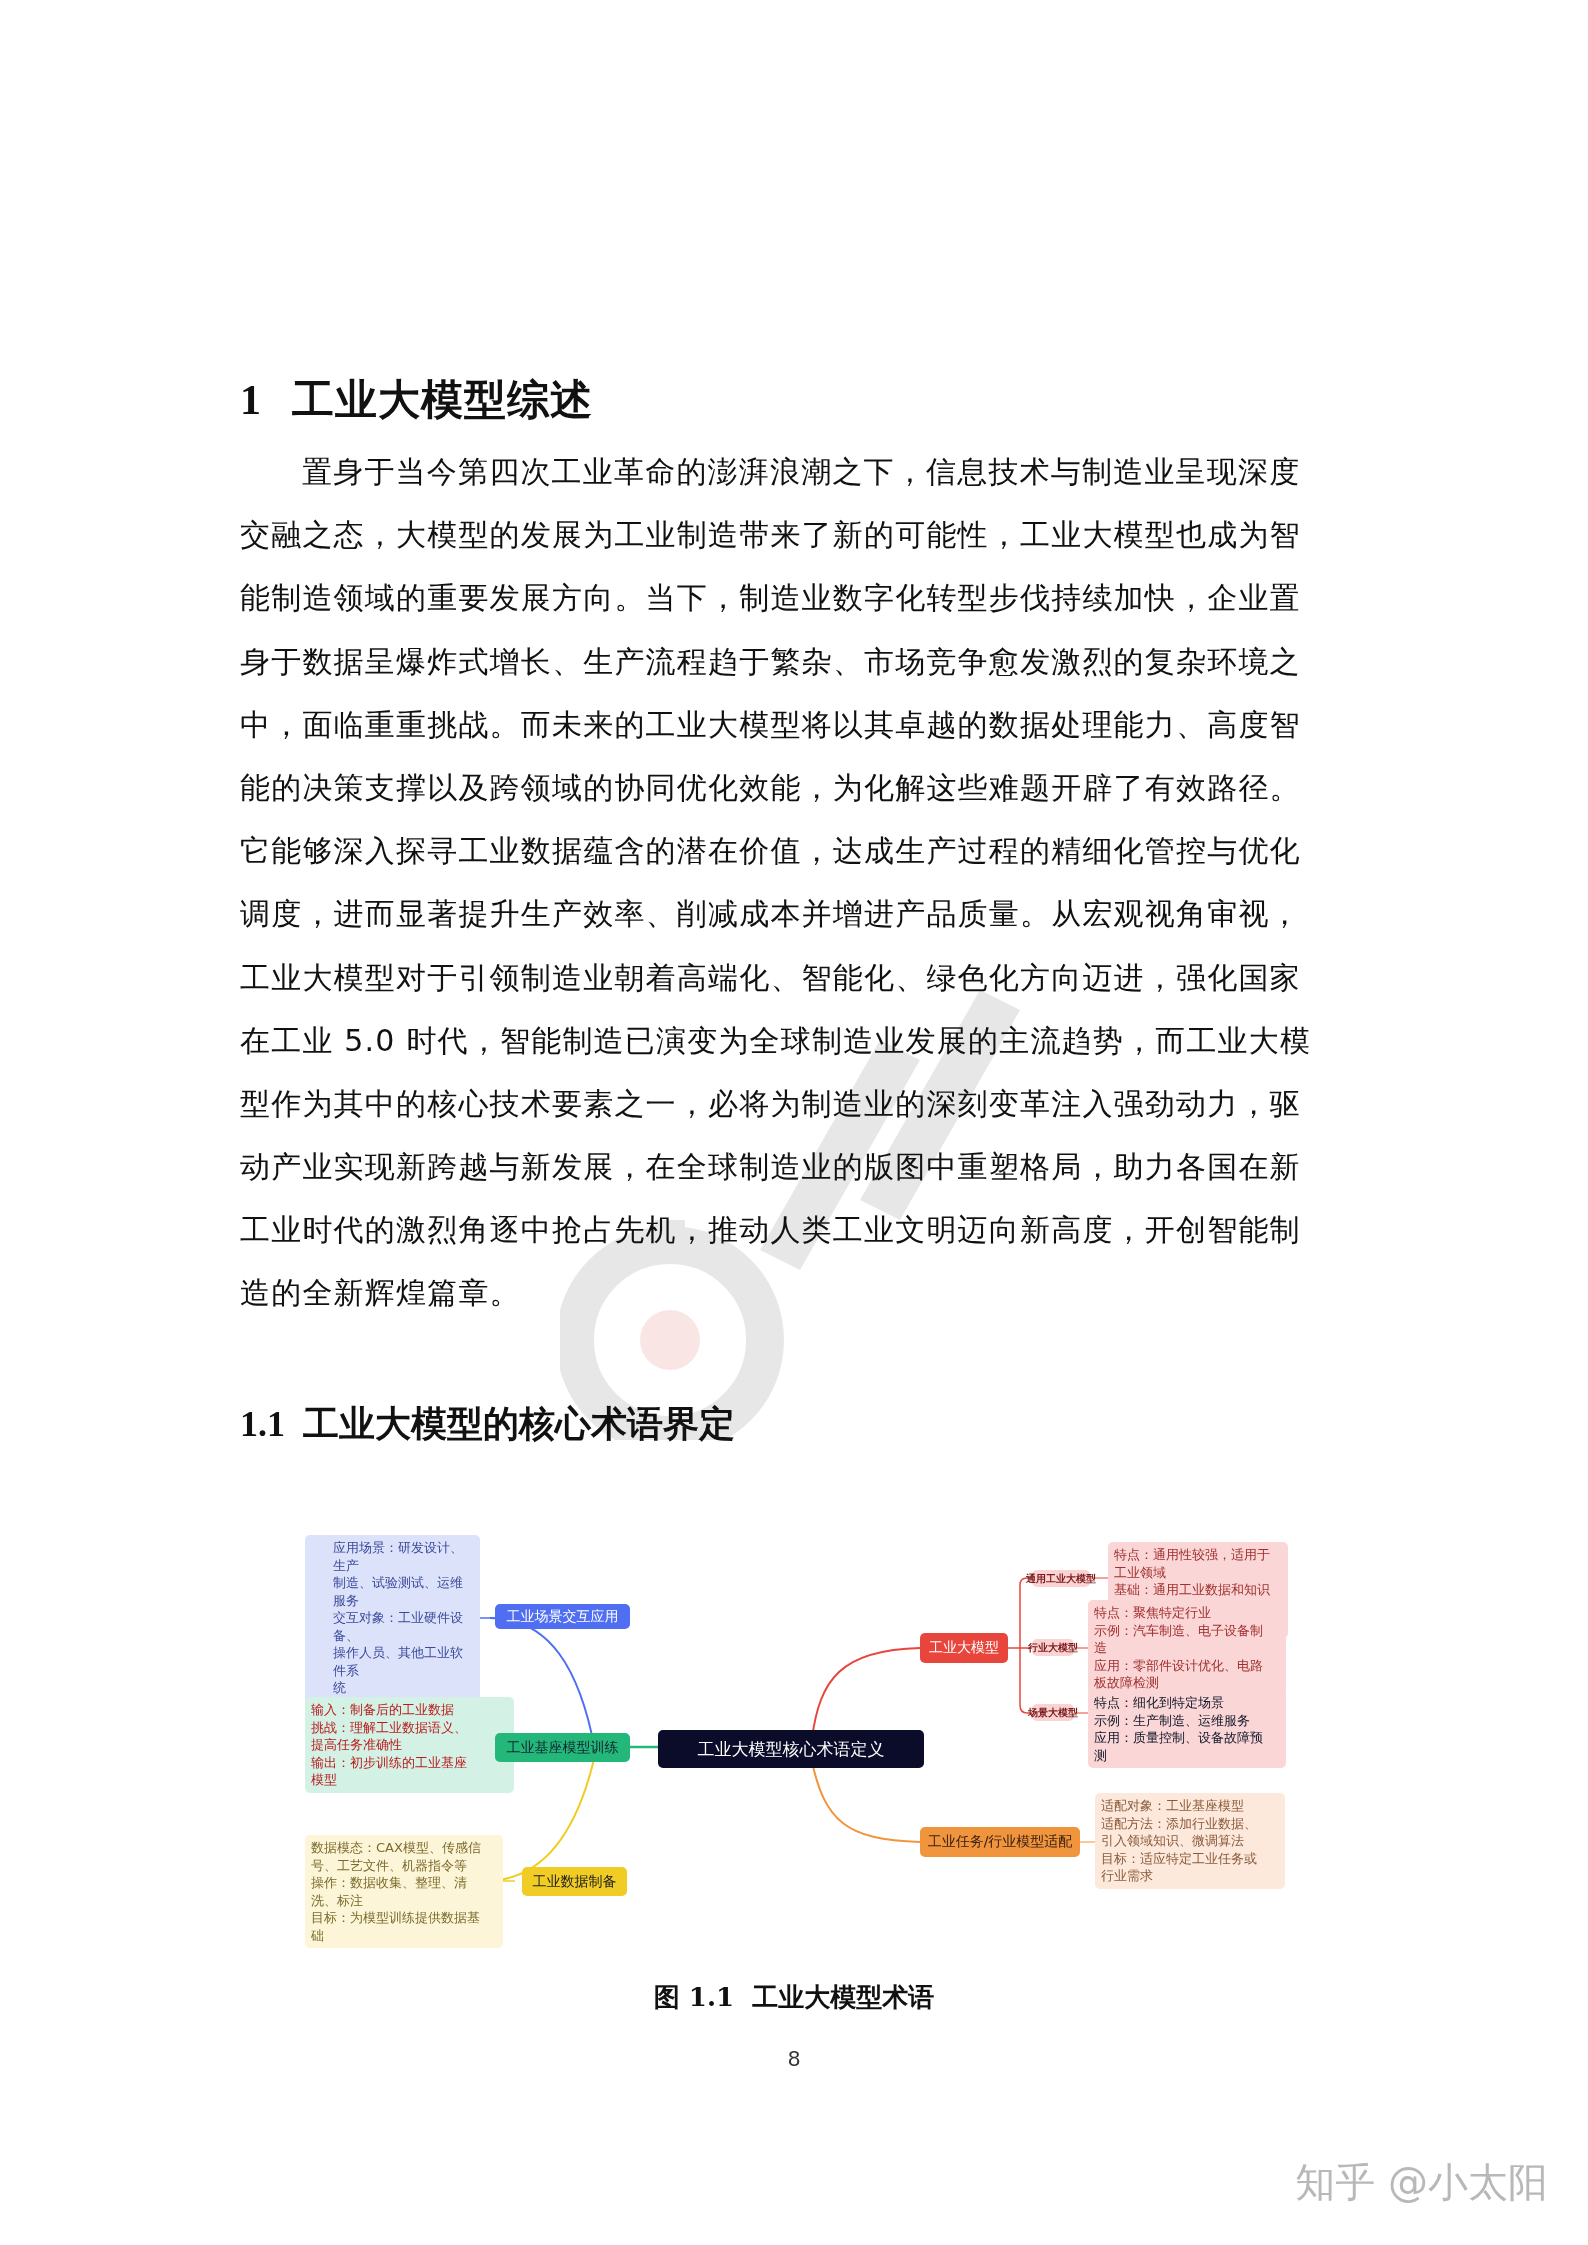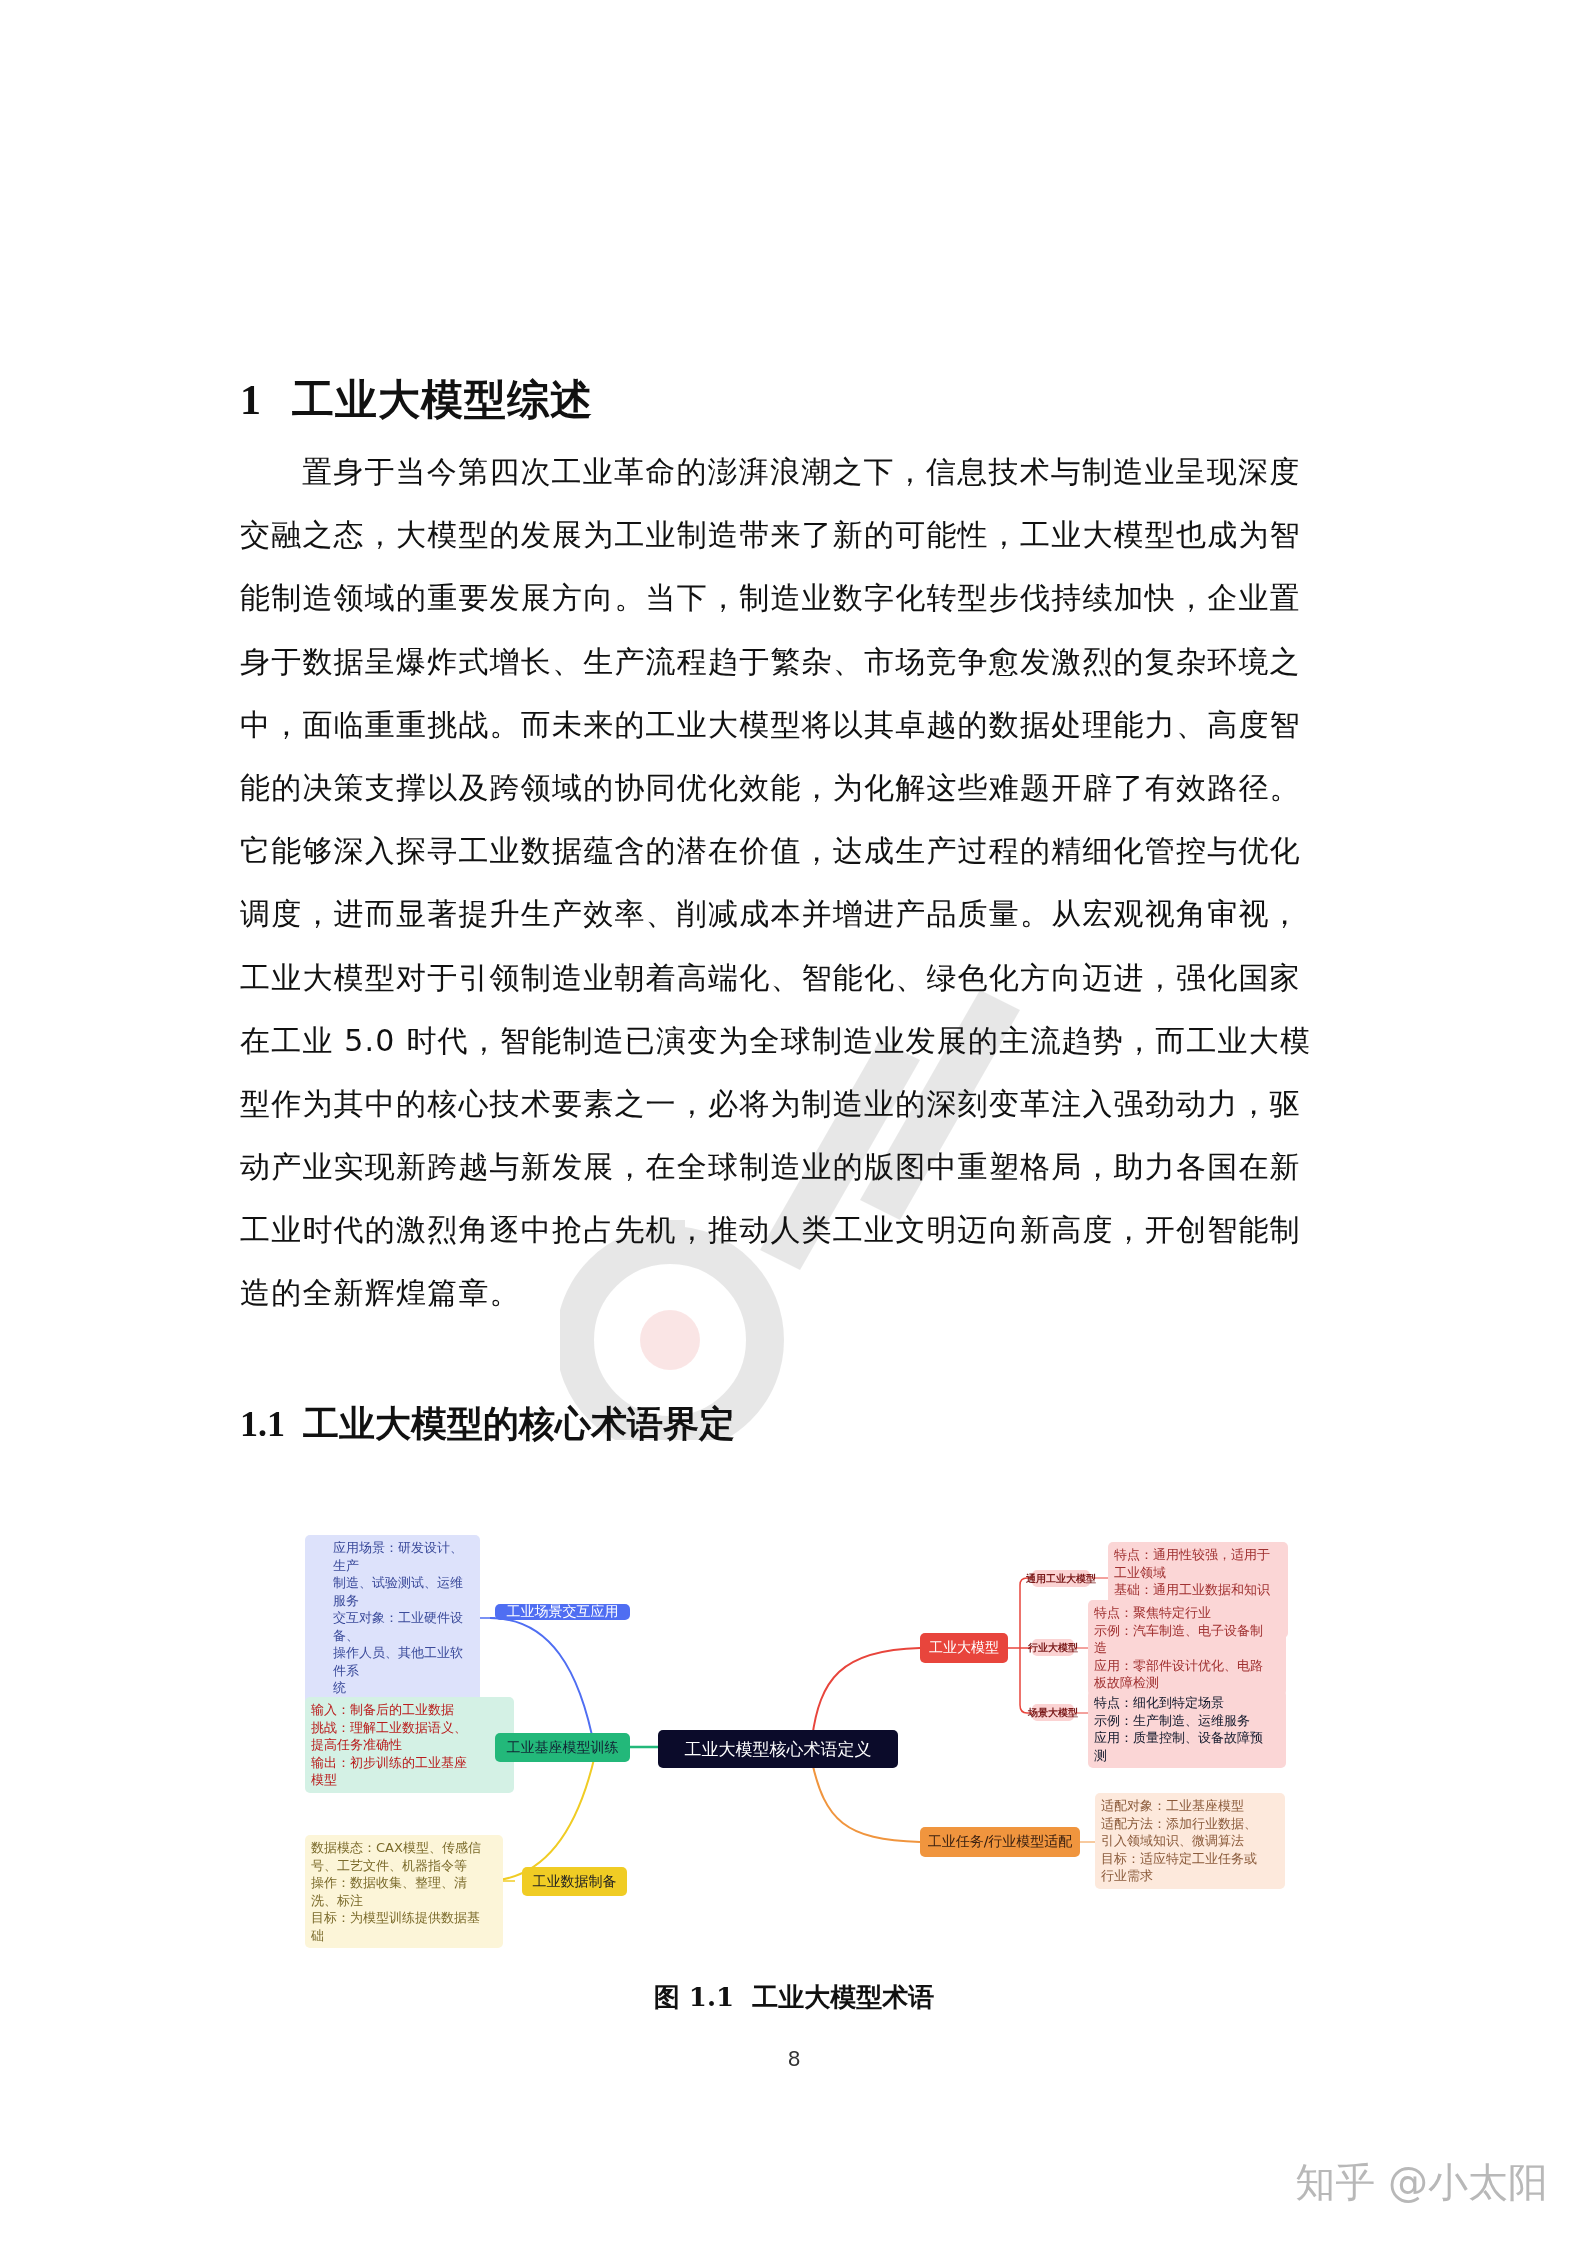--- a/index.html
+++ b/index.html
@@ -92,21 +92,21 @@
 
     <div class="note" style="left:5px; top:45px; width:175px; background:#dde2fb; color:#3a4a9a;padding-left:28px;">
       <span class="nl">应用场景：研发设计、生产</span>
       <span class="nl">制造、试验测试、运维服务</span>
       <span class="nl">交互对象：工业硬件设备、</span>
       <span class="nl">操作人员、其他工业软件系</span>
       <span class="nl">统</span>
       <span class="nl">功能：决策支持、故障诊</span>
       <span class="nl">断、决策支持</span>
     </div>
-    <div class="node" style="left:195px; top:114px; width:135px; height:16px; background:#4f6ef2; color:#fff; font-size:14px;">
+    <div class="node" style="left:195px; top:114px; width:135px; height:25px; background:#4f6ef2; color:#fff; font-size:14px;">
       <span>工业场景交互应用</span>
     </div>
 
     <div class="note" style="left:5px; top:207px; width:209px; background:#d4f1e5; color:#b91c1c;">
       <span class="nl">输入：制备后的工业数据</span>
       <span class="nl">挑战：理解工业数据语义、</span>
       <span class="nl">提高任务准确性</span>
       <span class="nl">输出：初步训练的工业基座</span>
       <span class="nl">模型</span>
     </div>
@@ -119,21 +119,21 @@
       <span class="nl">号、工艺文件、机器指令等</span>
       <span class="nl">操作：数据收集、整理、清</span>
       <span class="nl">洗、标注</span>
       <span class="nl">目标：为模型训练提供数据基</span>
       <span class="nl">础</span>
     </div>
     <div class="node" style="left:222px; top:377px; width:105px; height:29px; background:#f0cc24; color:#222; font-size:14px;">
       <span>工业数据制备</span>
     </div>
 
-    <div class="node" style="left:358px; top:240px; width:240px; height:38px; background:#0b0b2a; color:#fff; font-size:17px;">
+    <div class="node" style="left:358px; top:240px; width:266px; height:38px; background:#0b0b2a; color:#fff; font-size:17px;">
       <span>工业大模型核心术语定义</span>
     </div>
 
     <div class="node" style="left:620px; top:143px; width:88px; height:30px; background:#e8453c; color:#fff; font-size:14px;">
       <span>工业大模型</span>
     </div>
 
     <div class="node" style="left:732px; top:80px; width:58px; height:17px; background:#fbd3d3; color:#7a1a1a; font-size:10px; font-weight:bold;">
       <span>通用工业大模型</span>
     </div>

